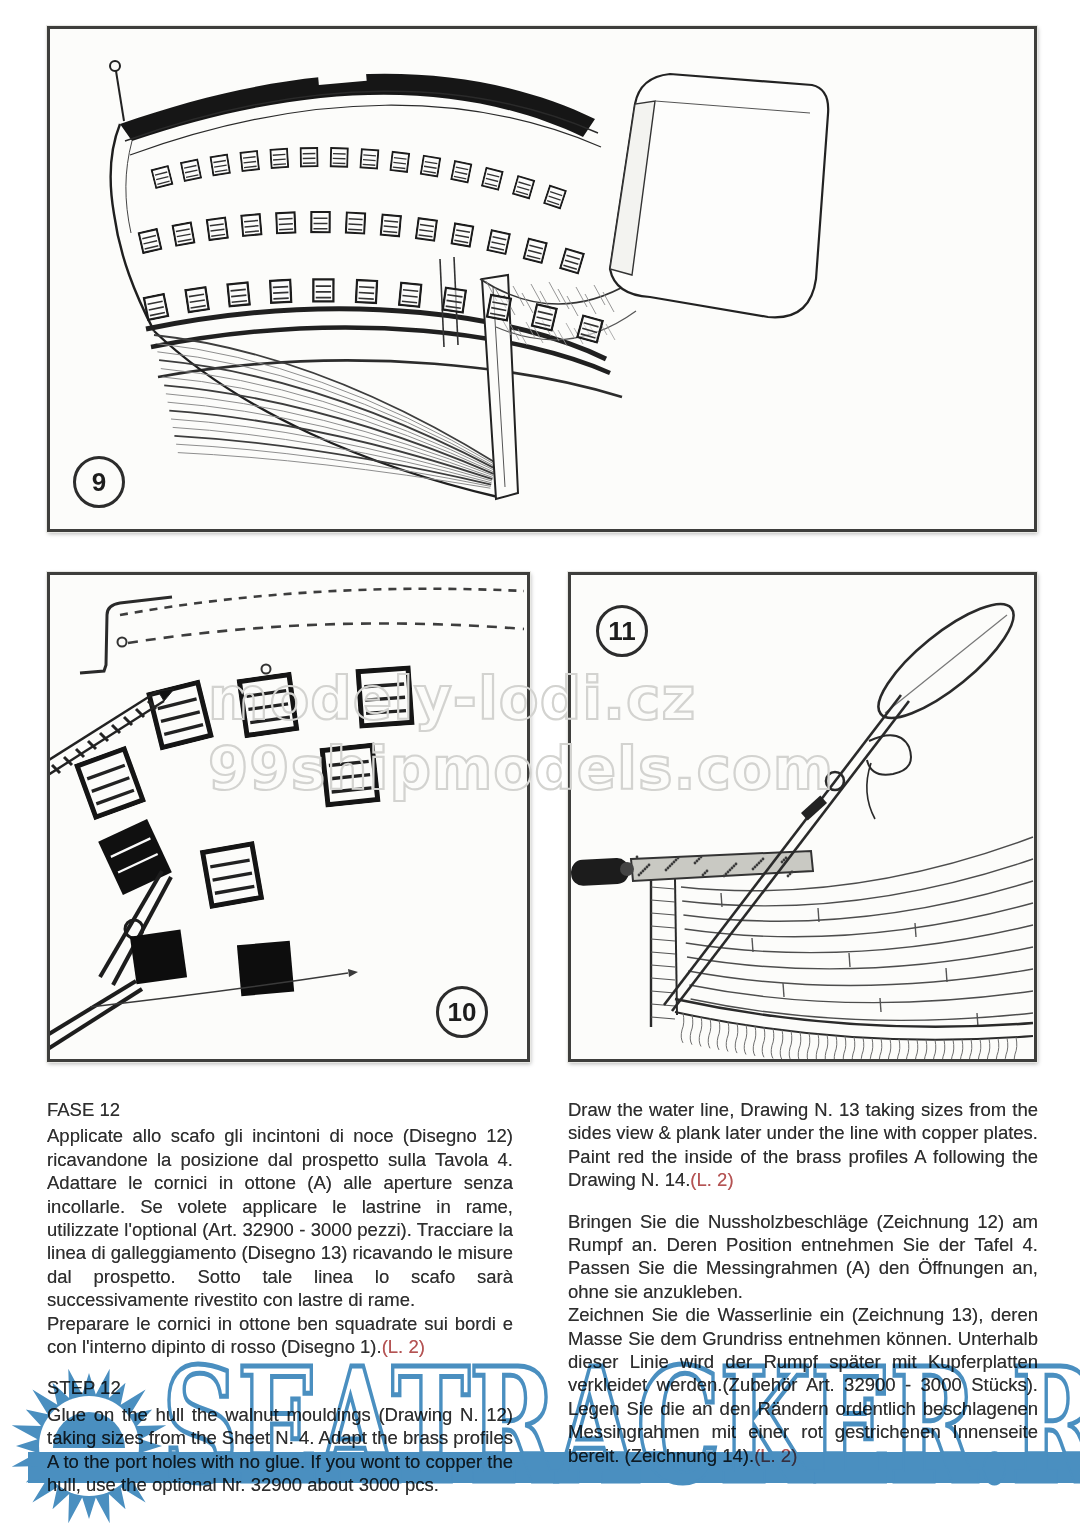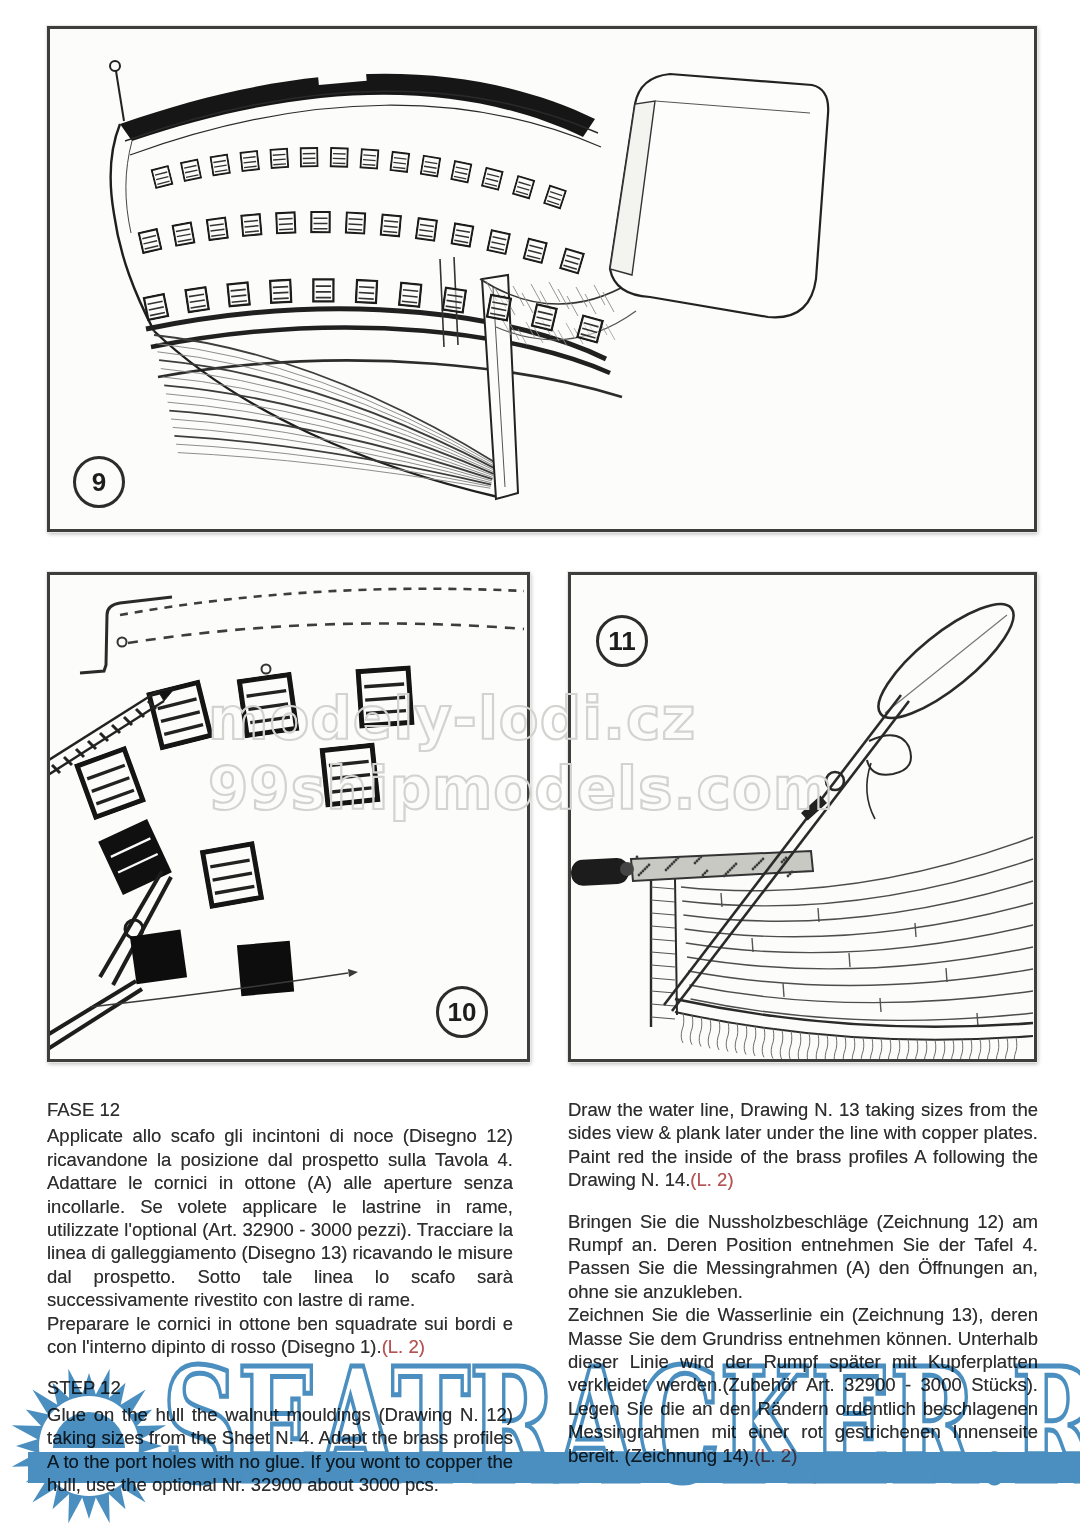--- a/index.html
+++ b/index.html
@@ -5,21 +5,21 @@
   html,body{margin:0;padding:0;background:#ffffff;}
   .page{position:relative;width:1080px;height:1528px;background:#ffffff;overflow:hidden;
         font-family:"Liberation Sans",sans-serif;}
   .figbox{position:absolute;border:3px solid #3e3e3c;background:#fcfcfa;z-index:1;
           box-shadow:0 0 0 1px #e8e8e4, 1px 2px 4px rgba(0,0,0,.28);}
   .figbox svg{position:absolute;left:0;top:0;}
   .fignum{position:absolute;width:46px;height:46px;border:3px solid #2c2c2c;border-radius:50%;
           background:rgba(252,252,250,.92);display:flex;align-items:center;justify-content:center;
           font-weight:700;font-size:26px;color:#1d1d1d;z-index:4;}
   
-  .graywm{position:absolute;left:208px;top:684px;z-index:6;pointer-events:none;
+  .graywm{position:absolute;left:208px;top:664px;z-index:6;pointer-events:none;
           font-family:"DejaVu Sans",sans-serif;font-weight:700;font-size:58px;line-height:70px;
           letter-spacing:1px;color:transparent;-webkit-text-stroke:2.2px #d3d3d0;white-space:nowrap;}
   
   .col{position:absolute;z-index:2;color:#2e2e2e;font-size:18.5px;line-height:23.4px;
        text-align:justify;text-shadow:0 0 0.6px rgba(20,20,20,.55);}
   .col p{margin:0;}
   .col .hd{font-weight:400;margin:0 0 3px 0;}
   .col .gap{height:18px;}
   .ref{color:#b45353;text-shadow:0 0 0.5px rgba(180,83,83,.6);}
   
@@ -466,21 +466,21 @@
         <ellipse cx="375" cy="86" rx="84" ry="27" fill="#fcfcfa" stroke="#2a2a2a" stroke-width="2.6" transform="rotate(-39 375 86)"></ellipse>
         <line x1="314" y1="138" x2="436" y2="40" stroke="#777" stroke-width="1.2"></line>
         <path d="M93,430 L330,120" stroke="#2a2a2a" stroke-width="2.6" fill="none"></path>
         <path d="M101,436 L338,126" stroke="#2a2a2a" stroke-width="2.6" fill="none"></path>
         <circle cx="264" cy="206" r="9" fill="none" stroke="#2a2a2a" stroke-width="2.6"></circle>
         <rect x="238" y="220" width="10" height="26" fill="#222" transform="rotate(48 243 233)"></rect>
         <path d="M298,166 q30,-14 40,6 q8,22 -16,27 q-22,4 -26,-14" fill="none" stroke="#2a2a2a" stroke-width="2"></path>
         <path d="M300,188 q-10,30 4,56" fill="none" stroke="#2a2a2a" stroke-width="1.6"></path>
       </g>
     </svg>
-    <div class="fignum" style="left:25px;top:40px;text-align:center;">
+    <div class="fignum" style="left:25px;top:30px;text-align:center;">
       <span>11</span>
     </div>
   </div>
 
   <div class="graywm">
     <div>modely-lodi.cz</div>
     <div>99shipmodels.com</div>
   </div>
 
   <div class="col" style="left:47px;top:1098px;width:466px;">

